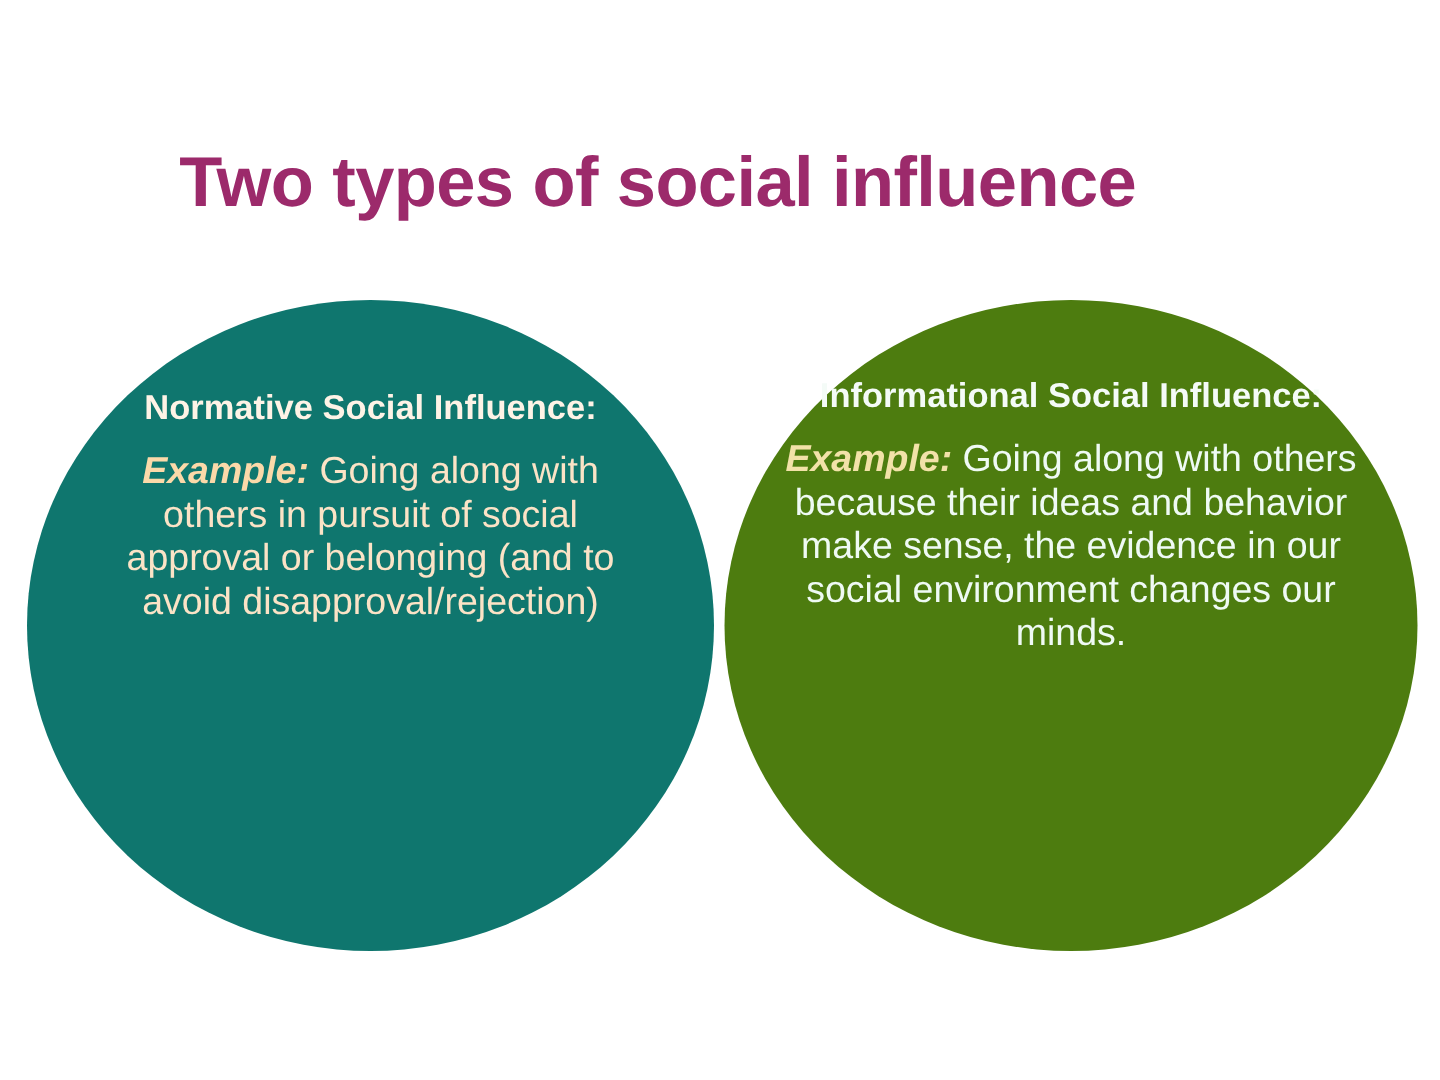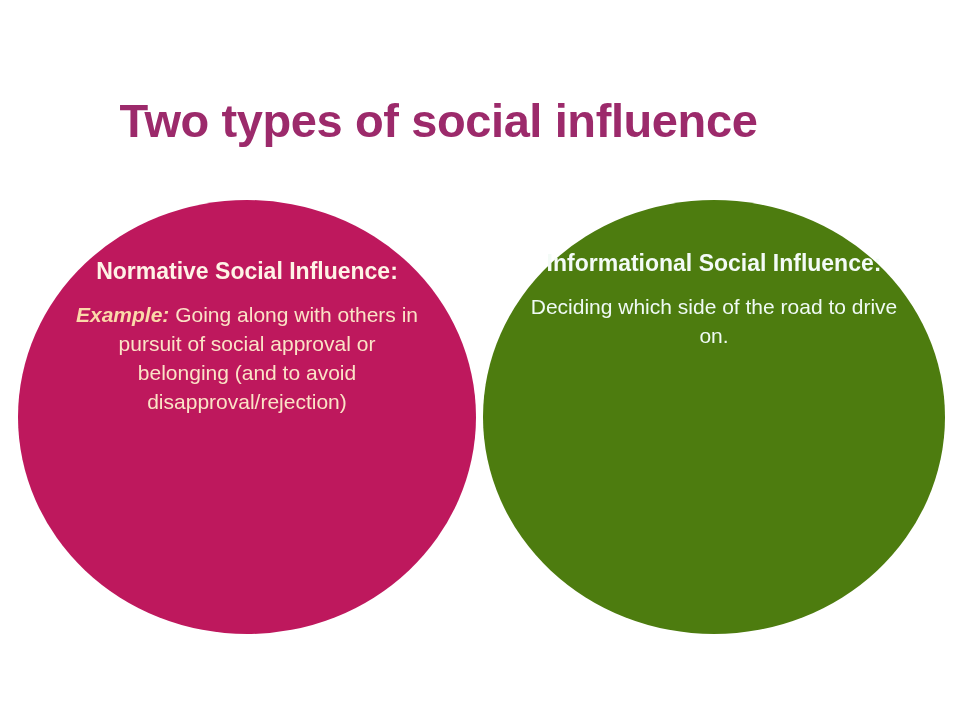--- a/index.html
+++ b/index.html
@@ -48,21 +48,21 @@
     flex-direction: column;
     align-items: center;
     justify-content: flex-start;
   }
 
   .circle-left {
     left: 18px;
     top: 200px;
     width: 458px;
     height: 434px;
-    background: #be185d;
+    background: #0f766e;
     padding-top: 58px;
   }
 
   .circle-right {
     left: 483px;
     top: 200px;
     width: 462px;
     height: 434px;
     background: #4d7c0f;
     padding-top: 50px;
@@ -84,21 +84,21 @@
     font-family: "Liberation Sans", sans-serif;
     font-weight: bold;
     font-size: 23px;
     line-height: 26px;
     margin: 0 0 16px 0;
   }
 
   .c-para {
     font-family: "Liberation Sans", sans-serif;
     font-weight: normal;
-    font-size: 21px;
+    font-size: 25px;
     line-height: 29px;
     margin: 0 0 8px 0;
   }
 
   .c-para.tight {
     margin-bottom: 0;
   }
 
   .c-example {
     font-weight: bold;
@@ -131,19 +131,19 @@
 
 
     </div>
   </div>
 
   <div class="circle circle-right">
     <div class="circle-inner">
 
       <div class="c-heading">Informational Social Influence:</div>
 
+      <p class="c-para"><span class="c-example">Example:</span><span> Going along with others because their ideas and behavior make sense, the evidence in our social environment changes our minds.</span></p>
 
-      <p class="c-para tight">Deciding which side of the road to drive on.</p>
 
     </div>
   </div>
 
 </div>
 
 </body></html>

